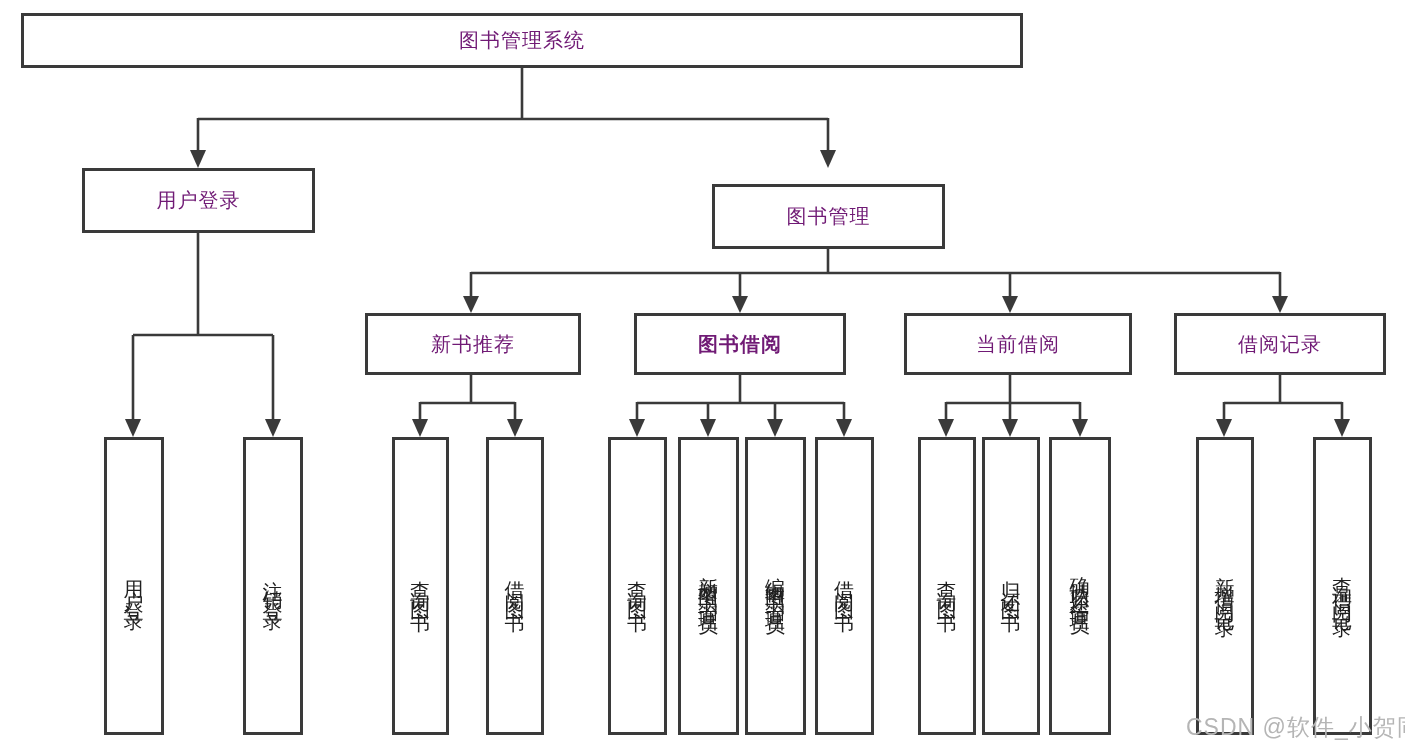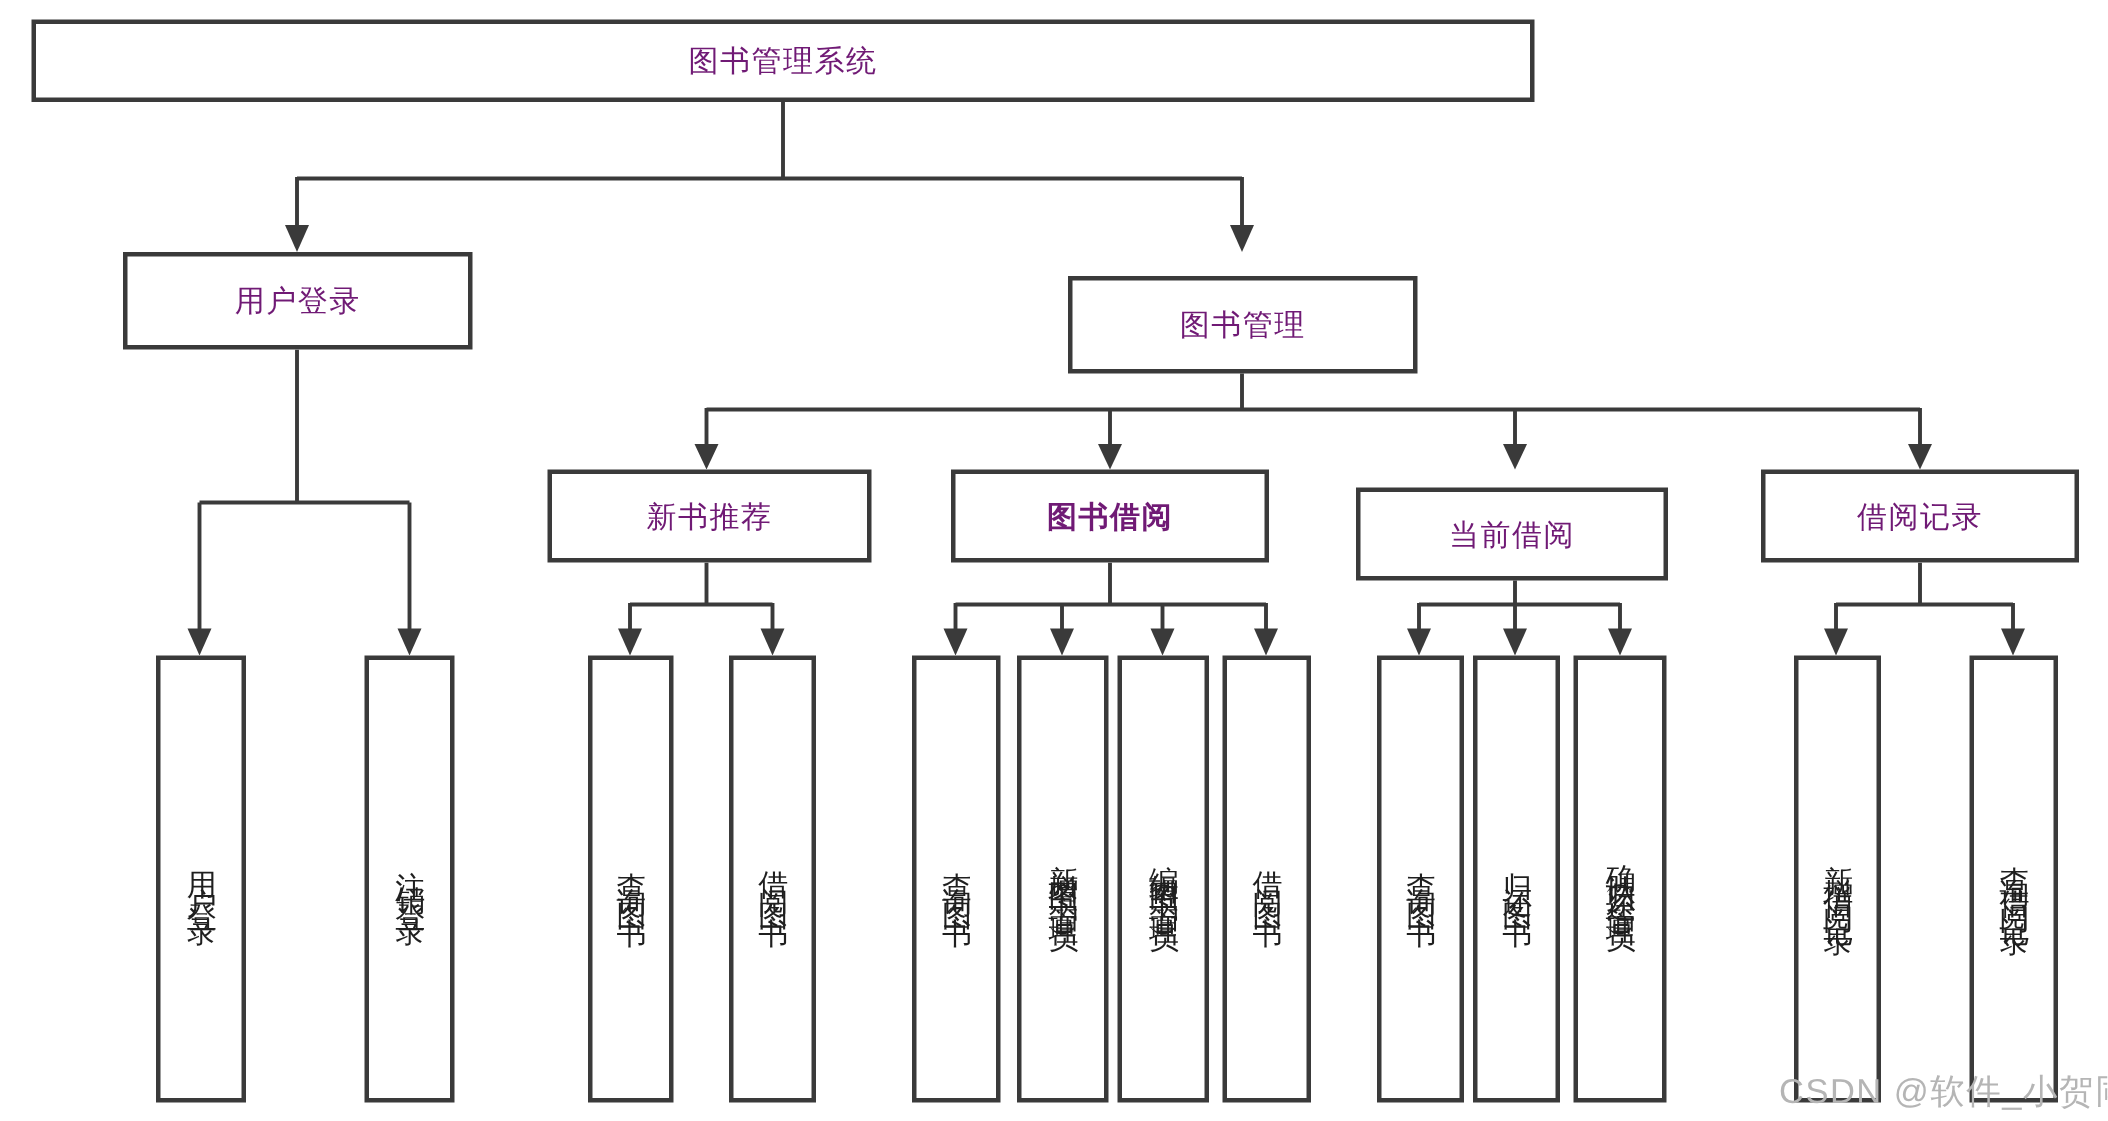--- a/index.html
+++ b/index.html
@@ -148,21 +148,21 @@
   <div class="node" style="left:712px; top:168px; width:233px; height:65px;margin-top:16px;">
     <span class="h-label">图书管理</span>
   </div>
 
   <div class="node" style="left:365px; top:313px; width:216px; height:62px;">
     <span class="h-label">新书推荐</span>
   </div>
   <div class="node" style="left:634px; top:313px; width:212px; height:62px;font-weight:bold;">
     <span class="h-label">图书借阅</span>
   </div>
-  <div class="node" style="left:904px; top:313px; width:208px; height:62px;margin-top:12px;">
+  <div class="node" style="left:904px; top:313px; width:228px; height:62px;">
     <span class="h-label">当前借阅</span>
   </div>
   <div class="node" style="left:1174px; top:313px; width:212px; height:62px;">
     <span class="h-label">借阅记录</span>
   </div>
 
   <div class="node leaf" style="left:104px; top:437px; width:60px; height:298px;">
     <span class="v-label">用户登录</span>
   </div>
   <div class="node leaf" style="left:243px; top:437px; width:60px; height:298px;">

